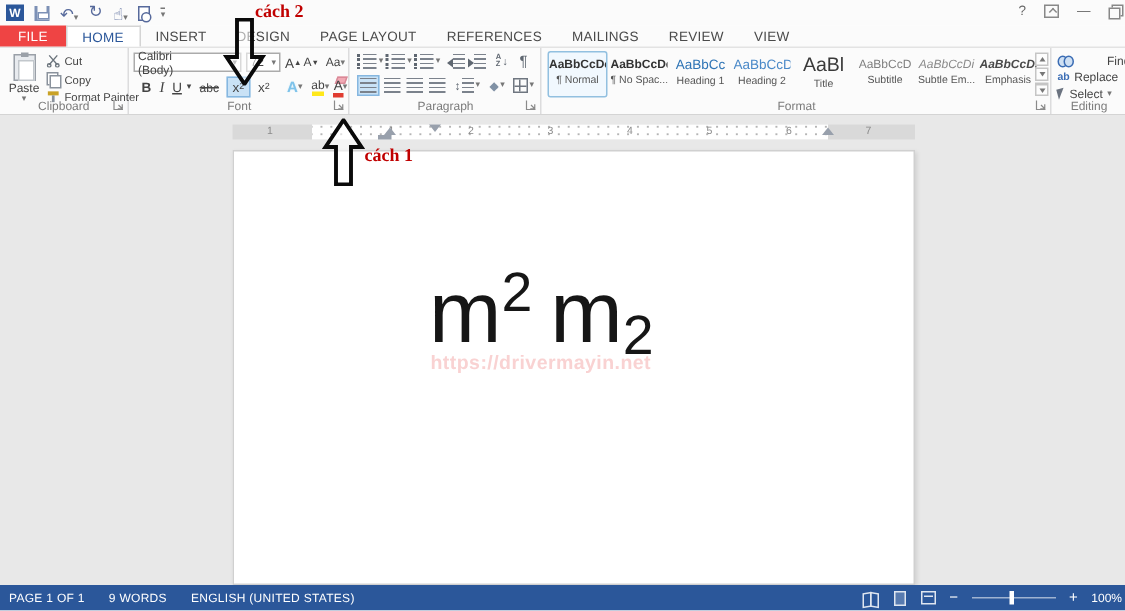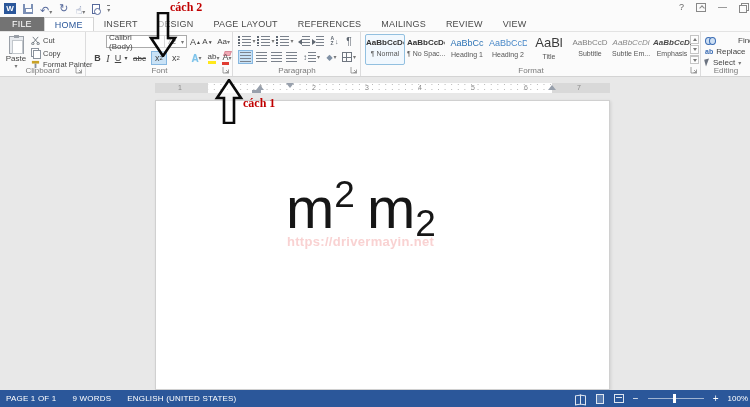--- a/index.html
+++ b/index.html
@@ -24,21 +24,21 @@
   .i-ribopt{width:10px;height:9px;border:1px solid #888;position:relative;}
   .i-ribopt::after{content:"";position:absolute;left:3px;top:2px;width:3px;height:3px;border-left:1px solid #888;border-top:1px solid #888;transform:rotate(45deg);}
   .i-restore{width:9px;height:9px;position:relative;}
   .i-restore::before{content:"";position:absolute;left:2px;top:0;width:6px;height:6px;border:1px solid #888;}
   .i-restore::after{content:"";position:absolute;left:0;top:2px;width:6px;height:6px;border:1px solid #888;background:#fbfbfb;}
   #signin{position:absolute;right:-14px;top:19px;font-size:9px;color:#2b579a;}
 
   
   #tabrow{position:absolute;left:0;top:17px;width:750px;height:15px;background:#fbfbfb;display:flex;border-bottom:1px solid #e3e3e3;}
   .tab{padding:0 10px;font-size:9px;line-height:15px;color:#4a4a4a;letter-spacing:.2px;}
-  .tab.file{background:#737373;color:#fff;padding:0 12px;}
+  .tab.file{background:#ef4444;color:#fff;padding:0 12px;}
   .tab.active{background:#fff;color:#2b579a;border:1px solid #d4d4d4;border-bottom:none;}
 
   
   #ribbon{position:absolute;left:0;top:32px;width:750px;height:45px;background:#fbfbfb;border-bottom:1px solid #d4d4d4;}
   .grp{position:absolute;top:0;height:44px;border-right:1px solid #dcdcdd;}
   .glabel{position:absolute;bottom:1px;left:0;right:0;text-align:center;font-size:8px;color:#7b7b7b;}
   .launcher{position:absolute;right:2px;bottom:2px;width:8px;height:8px;}
   .rbtn{position:absolute;display:flex;align-items:center;justify-content:center;color:#444;}
   .sel{background:#c9e2f6;border:1px solid #86b7e0;}
   .box{border:1px solid #ababab;background:#fff;display:flex;align-items:center;font-size:8px;color:#444;padding:0 2px;justify-content:space-between;}
@@ -188,21 +188,21 @@
         </svg>
       <span>Format Painter</span>
     </div>
     <div class="glabel">Clipboard</div>
     <svg class="launcher" viewBox="0 0 8 8">
         <path d="M1 1 V7 H7 M4 4 L6.5 6.5 M6.5 3.5 V6.5 H3.5" stroke="#8a8a8a" fill="none" stroke-width="0.8"></path>
       </svg>
   </div>
 
   <div class="grp" style="left:87px;width:146px;">
-    <div class="box" style="position:absolute;left:19px;top:3px;width:72px;height:13px;gap:34px;">
+    <div class="box" style="position:absolute;left:2px;top:3px;width:72px;height:13px;gap:34px;">
       <span>Calibri (Body)</span>
         <span class="caret">▾</span>
     </div>
     <div class="box" style="position:absolute;left:77px;top:3px;width:23px;height:13px;">
       <span>72</span>
         <span class="caret">▾</span>
     </div>
     <div class="rbtn" style="left:103px;top:3px;width:11px;height:13px;font-size:9px;">
         <span>A</span>
         <span style="font-size:5px;vertical-align:top;">▲</span>

